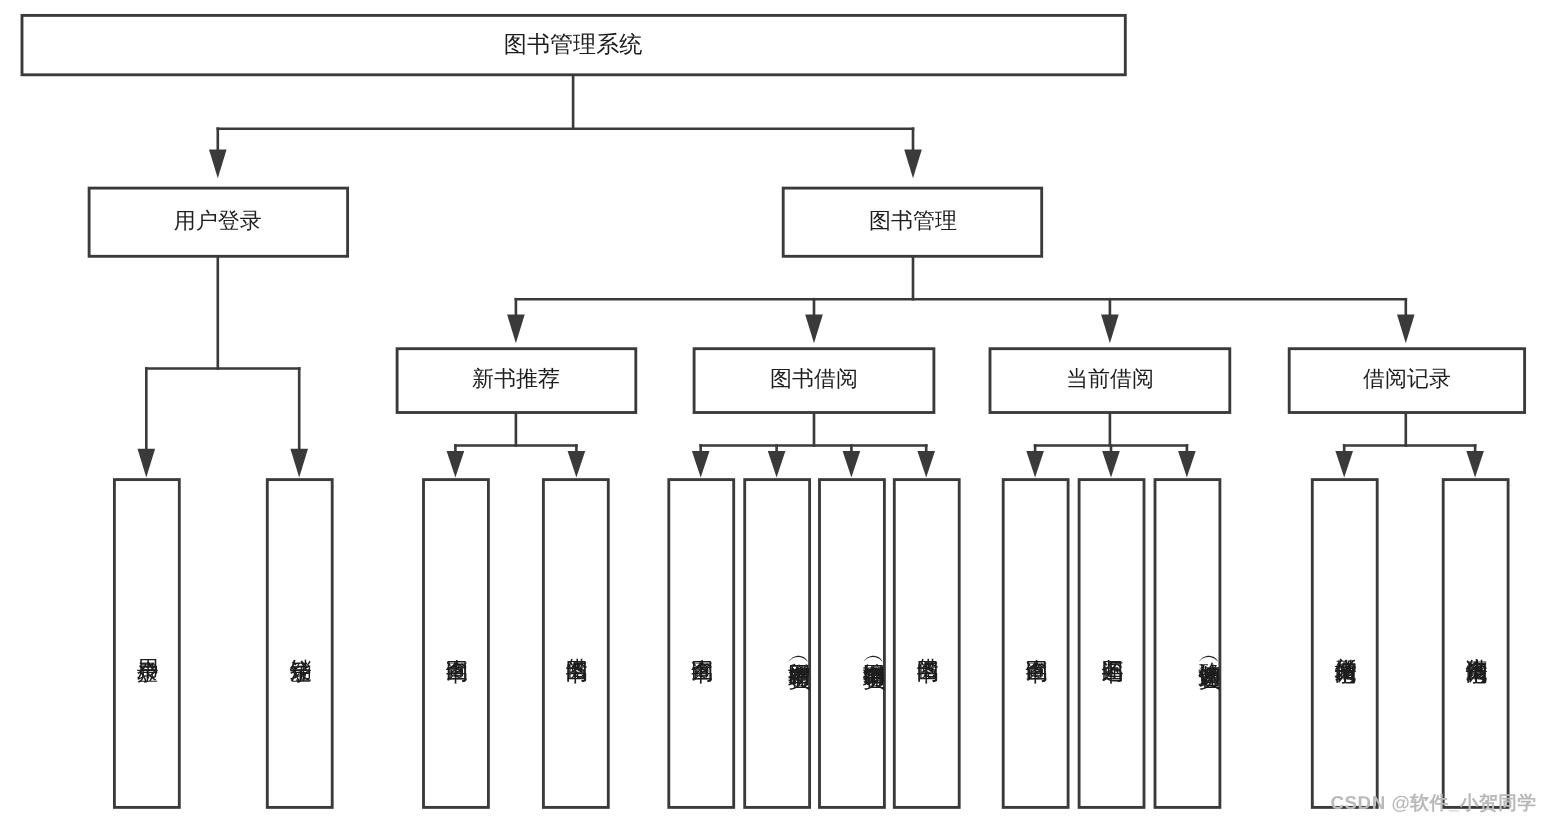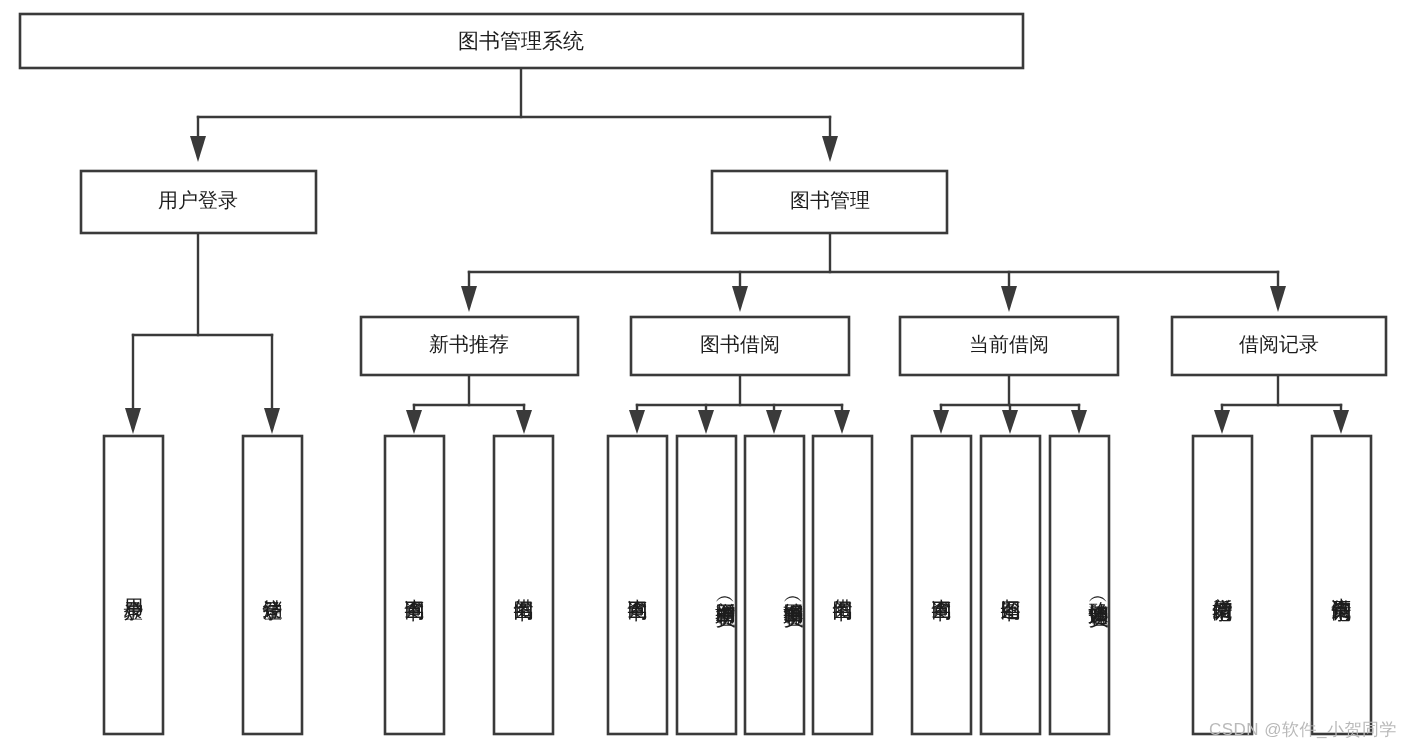--- a/index.html
+++ b/index.html
@@ -68,20 +68,21 @@
   }
   #watermark {
     position: absolute;
     right: 8px;
     bottom: 6px;
     font-family: "Liberation Sans", "DejaVu Sans", sans-serif;
     font-size: 17px;
     color: #b9b9b9;
     letter-spacing: 0.5px;
     white-space: nowrap;
+    font-weight: bold;
   }
 </style>
 </head>
 <body>
 
 <div id="diagram-root">
 
   <svg id="flow-svg" viewBox="0 0 1405 747">
 
     <g>

